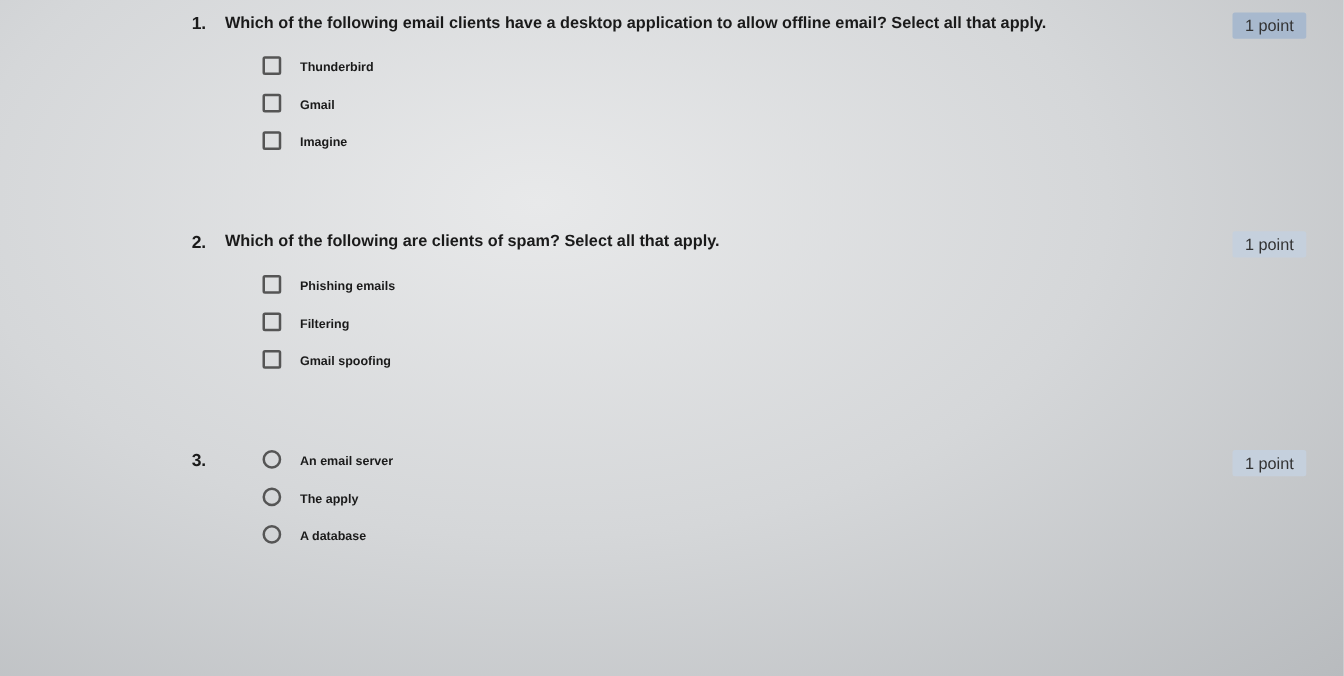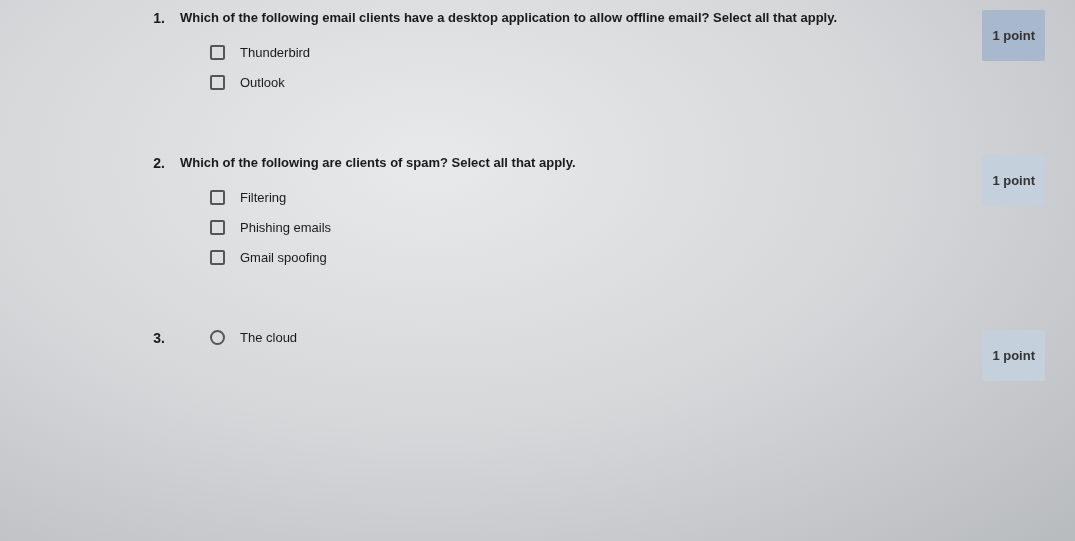--- a/index.html
+++ b/index.html
@@ -36,21 +36,22 @@
       font-size: 13px;
       margin-bottom: 20px;
     }
     .options {
       padding-left: 30px;
     }
     .option {
       display: flex;
       align-items: flex-end;
       margin-bottom: 15px;
-      font-size: 13px;
+      font-size: 10px;
+      font-weight: bold;
     }
     .checkbox {
       width: 15px;
       height: 15px;
       border: 2px solid #555;
       border-radius: 2px;
       margin-right: 15px;
       background: transparent;
       flex-shrink: 0;
     }
@@ -61,23 +62,23 @@
       border-radius: 50%;
       margin-right: 15px;
       background: transparent;
       flex-shrink: 0;
     }
     .points-badge {
       position: absolute;
       right: 0;
       top: 0;
       background: #c5d0dd;
-      padding: 18px 10px;
+      padding: 3px 10px;
       font-size: 13px;
-      font-weight: bold;
+      font-weight: normal;
       color: #333;
       border-radius: 2px;
     }
     .q1 .points-badge {
       background: #a8b9ce;
     }
   </style>
 </head>
 <body>
 
@@ -85,53 +86,65 @@
   <div class="question-number">1.</div>
   <div class="question-content">
     <div class="question-text">Which of the following email clients have a desktop application to allow offline email? Select all that apply.</div>
     <div class="options">
       <div class="option">
         <div class="checkbox"></div>
         <span>Thunderbird</span>
       </div>
       <div class="option">
         <div class="checkbox"></div>
-        <span>Outlook</span>
+        <span>Gmail</span>
+      </div>
+      <div class="option">
+        <div class="checkbox"></div>
+        <span>Imagine</span>
       </div>
     </div>
   </div>
   <div class="points-badge">1 point</div>
 </div>
 
 <div class="question-block">
   <div class="question-number">2.</div>
   <div class="question-content">
     <div class="question-text">Which of the following are clients of spam? Select all that apply.</div>
     <div class="options">
       <div class="option">
         <div class="checkbox"></div>
-        <span>Filtering</span>
+        <span>Phishing emails</span>
       </div>
       <div class="option">
         <div class="checkbox"></div>
-        <span>Phishing emails</span>
+        <span>Filtering</span>
       </div>
       <div class="option">
         <div class="checkbox"></div>
         <span>Gmail spoofing</span>
       </div>
     </div>
   </div>
   <div class="points-badge">1 point</div>
 </div>
 
 <div class="question-block">
   <div class="question-number">3.</div>
   <div class="question-content">
     <div class="options">
       <div class="option">
         <div class="radio"></div>
-        <span>The cloud</span>
+        <span>An email server</span>
+      </div>
+      <div class="option">
+        <div class="radio"></div>
+        <span>The apply</span>
+      </div>
+      <div class="option">
+        <div class="radio"></div>
+        <span>A database</span>
       </div>
     </div>
   </div>
   <div class="points-badge">1 point</div>
 </div>
 
 </body></html>

